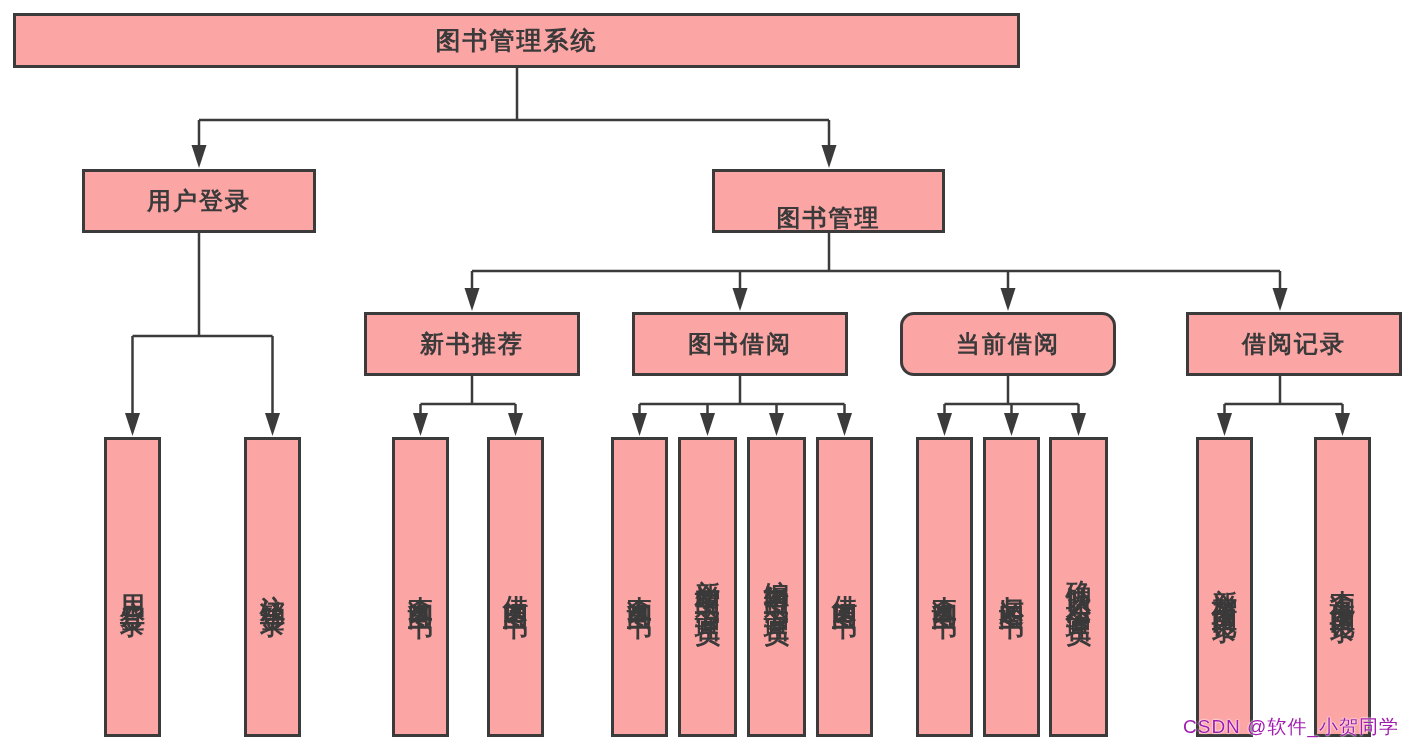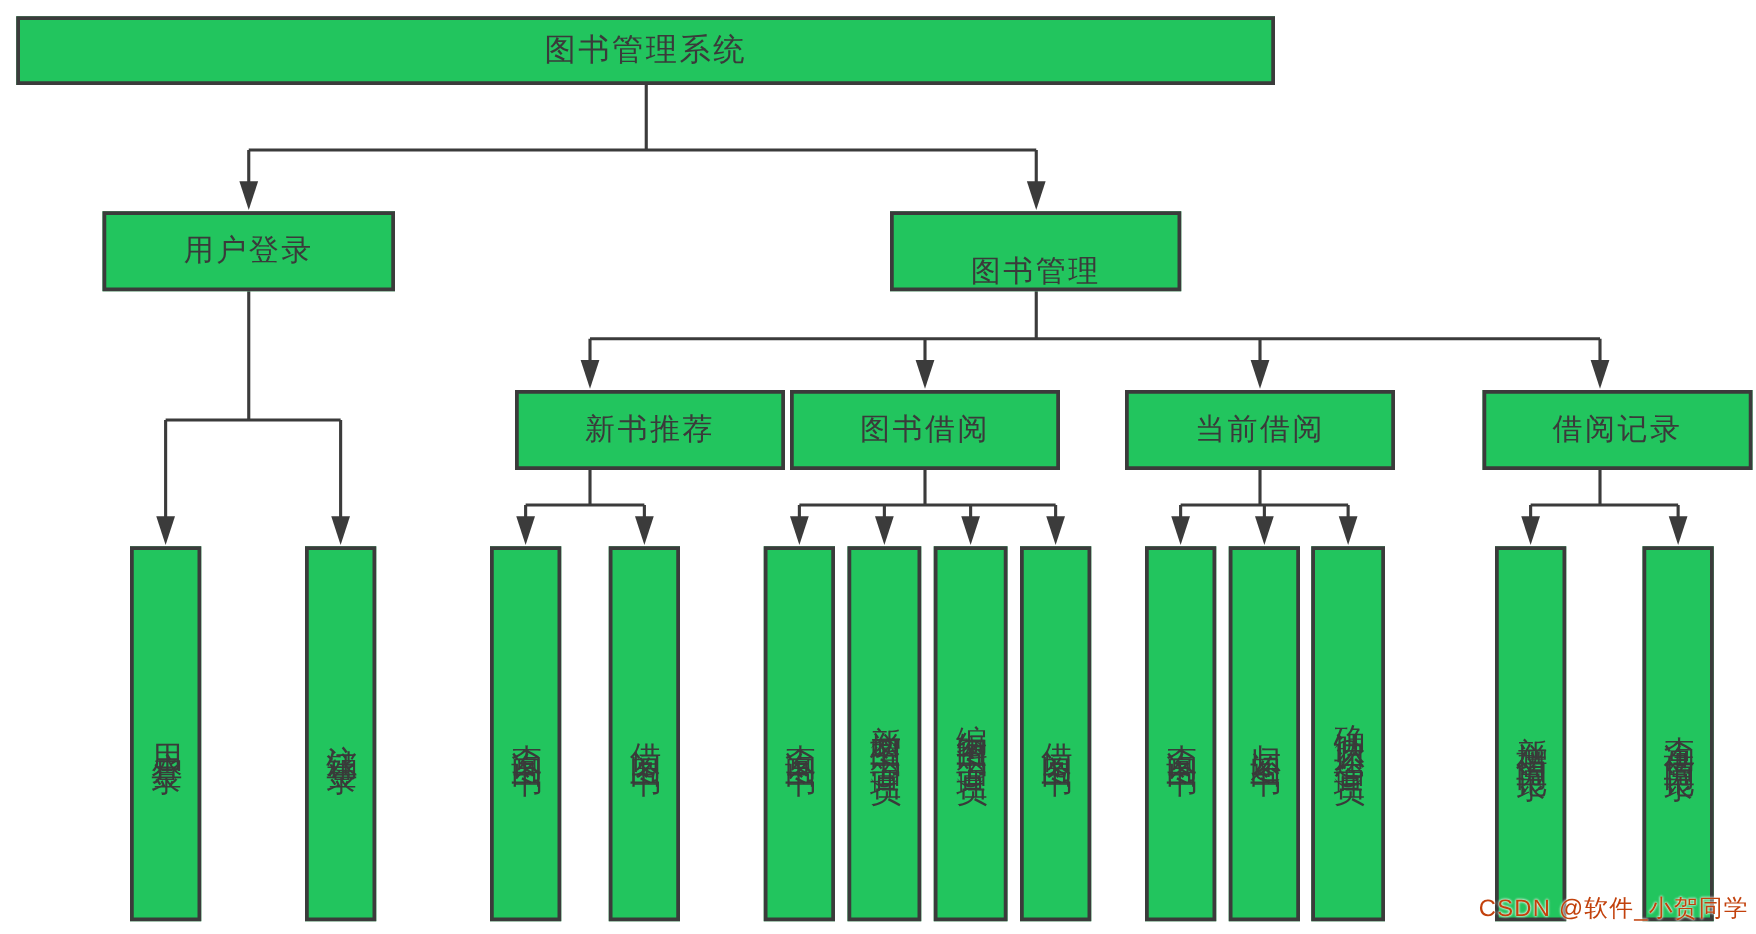--- a/index.html
+++ b/index.html
@@ -19,26 +19,27 @@
     position: absolute;
     left: 0;
     top: 0;
     width: 1405px;
     height: 747px;
     pointer-events: none;
   }
   .node {
     position: absolute;
     box-sizing: border-box;
-    background: #22c55e;
+    background: #fca5a5;
     border: 3px solid #3b3b3b;
     display: flex;
     align-items: center;
     justify-content: center;
     color: #3a3a3a;
+    font-weight: bold;
   }
   .hnode .lbl {
     font-size: 24px;
     letter-spacing: 2px;
     white-space: nowrap;
     line-height: 1;
   }
   .root .lbl {
     font-size: 25px;
   }
@@ -49,21 +50,21 @@
     letter-spacing: 6px;
     line-height: 1;
     white-space: nowrap;
   }
   #watermark {
     position: absolute;
     left: 1183px;
     top: 714px;
     font-size: 19px;
     letter-spacing: 1px;
-    color: #c2410c;
+    color: #a21caf;
     text-shadow: 0 0 2px #ffffff, 0 0 2px #ffffff;
     white-space: nowrap;
     z-index: 5;
   }
 </style>
 </head>
 <body>
 
 <div id="canvas">
 
@@ -126,27 +127,27 @@
     <span class="lbl">图书管理系统</span>
   </div>
 
   <div class="node hnode" style="left:82px; top:169px; width:234px; height:64px;">
     <span class="lbl">用户登录</span>
   </div>
   <div class="node hnode" style="left:712px; top:169px; width:233px; height:64px;align-items:flex-end;">
     <span class="lbl">图书管理</span>
   </div>
 
-  <div class="node hnode" style="left:364px; top:312px; width:216px; height:64px;margin-left:48px;">
+  <div class="node hnode" style="left:364px; top:312px; width:216px; height:64px;">
     <span class="lbl">新书推荐</span>
   </div>
   <div class="node hnode" style="left:632px; top:312px; width:216px; height:64px;">
     <span class="lbl">图书借阅</span>
   </div>
-  <div class="node hnode" style="left:900px; top:312px; width:216px; height:64px;">
+  <div class="node hnode" style="left:900px; top:312px; width:216px; height:64px;border-radius:14px;">
     <span class="lbl">当前借阅</span>
   </div>
   <div class="node hnode" style="left:1172px; top:312px; width:216px; height:64px;margin-left:14px;">
     <span class="lbl">借阅记录</span>
   </div>
 
   <div class="node vnode" style="left:104px; top:437px; width:57px; height:300px;">
     <span class="lbl">用户登录</span>
   </div>
   <div class="node vnode" style="left:244px; top:437px; width:57px; height:300px;">

